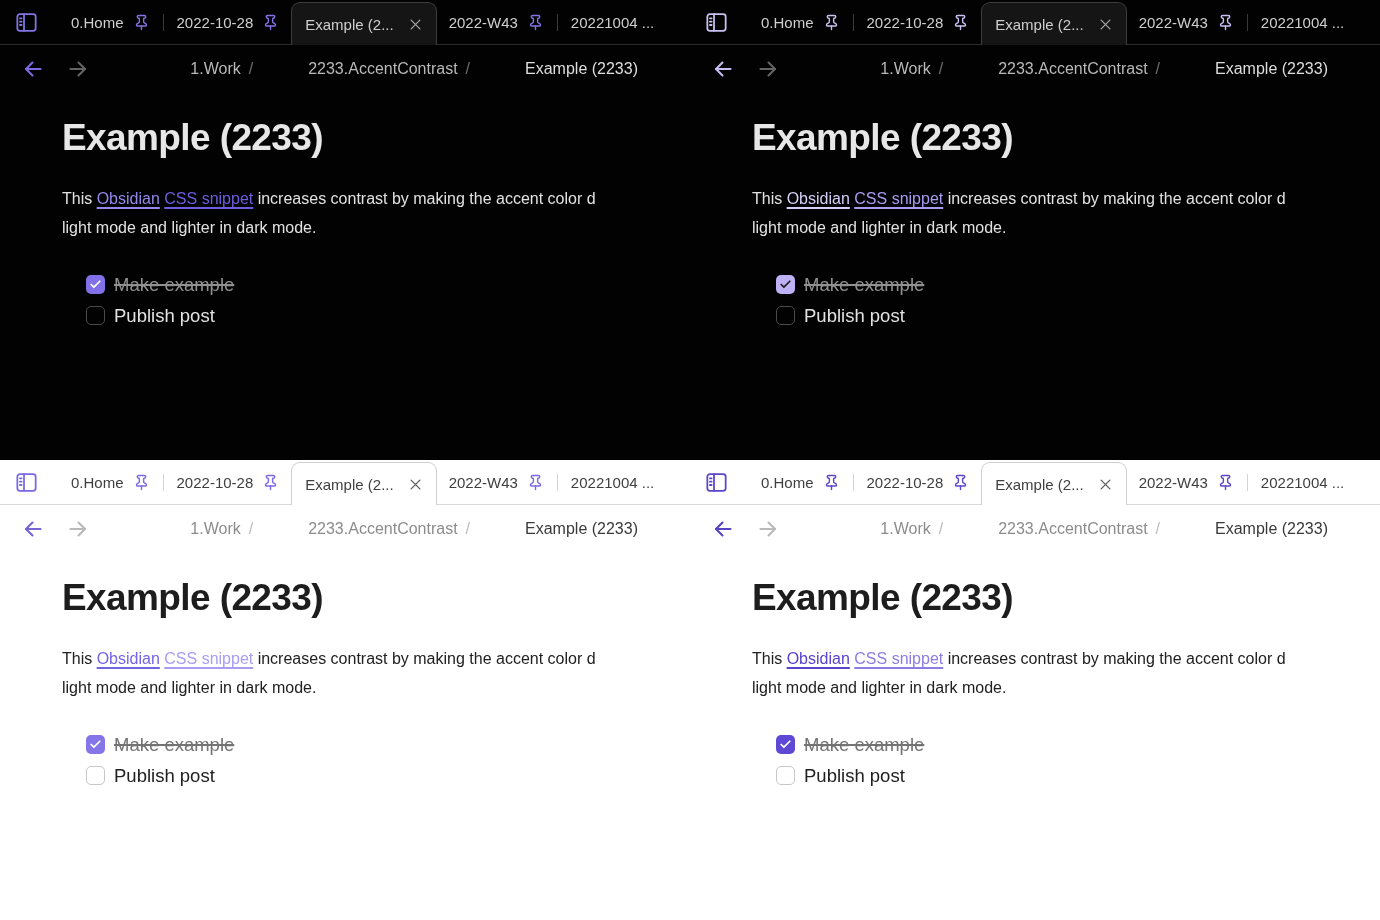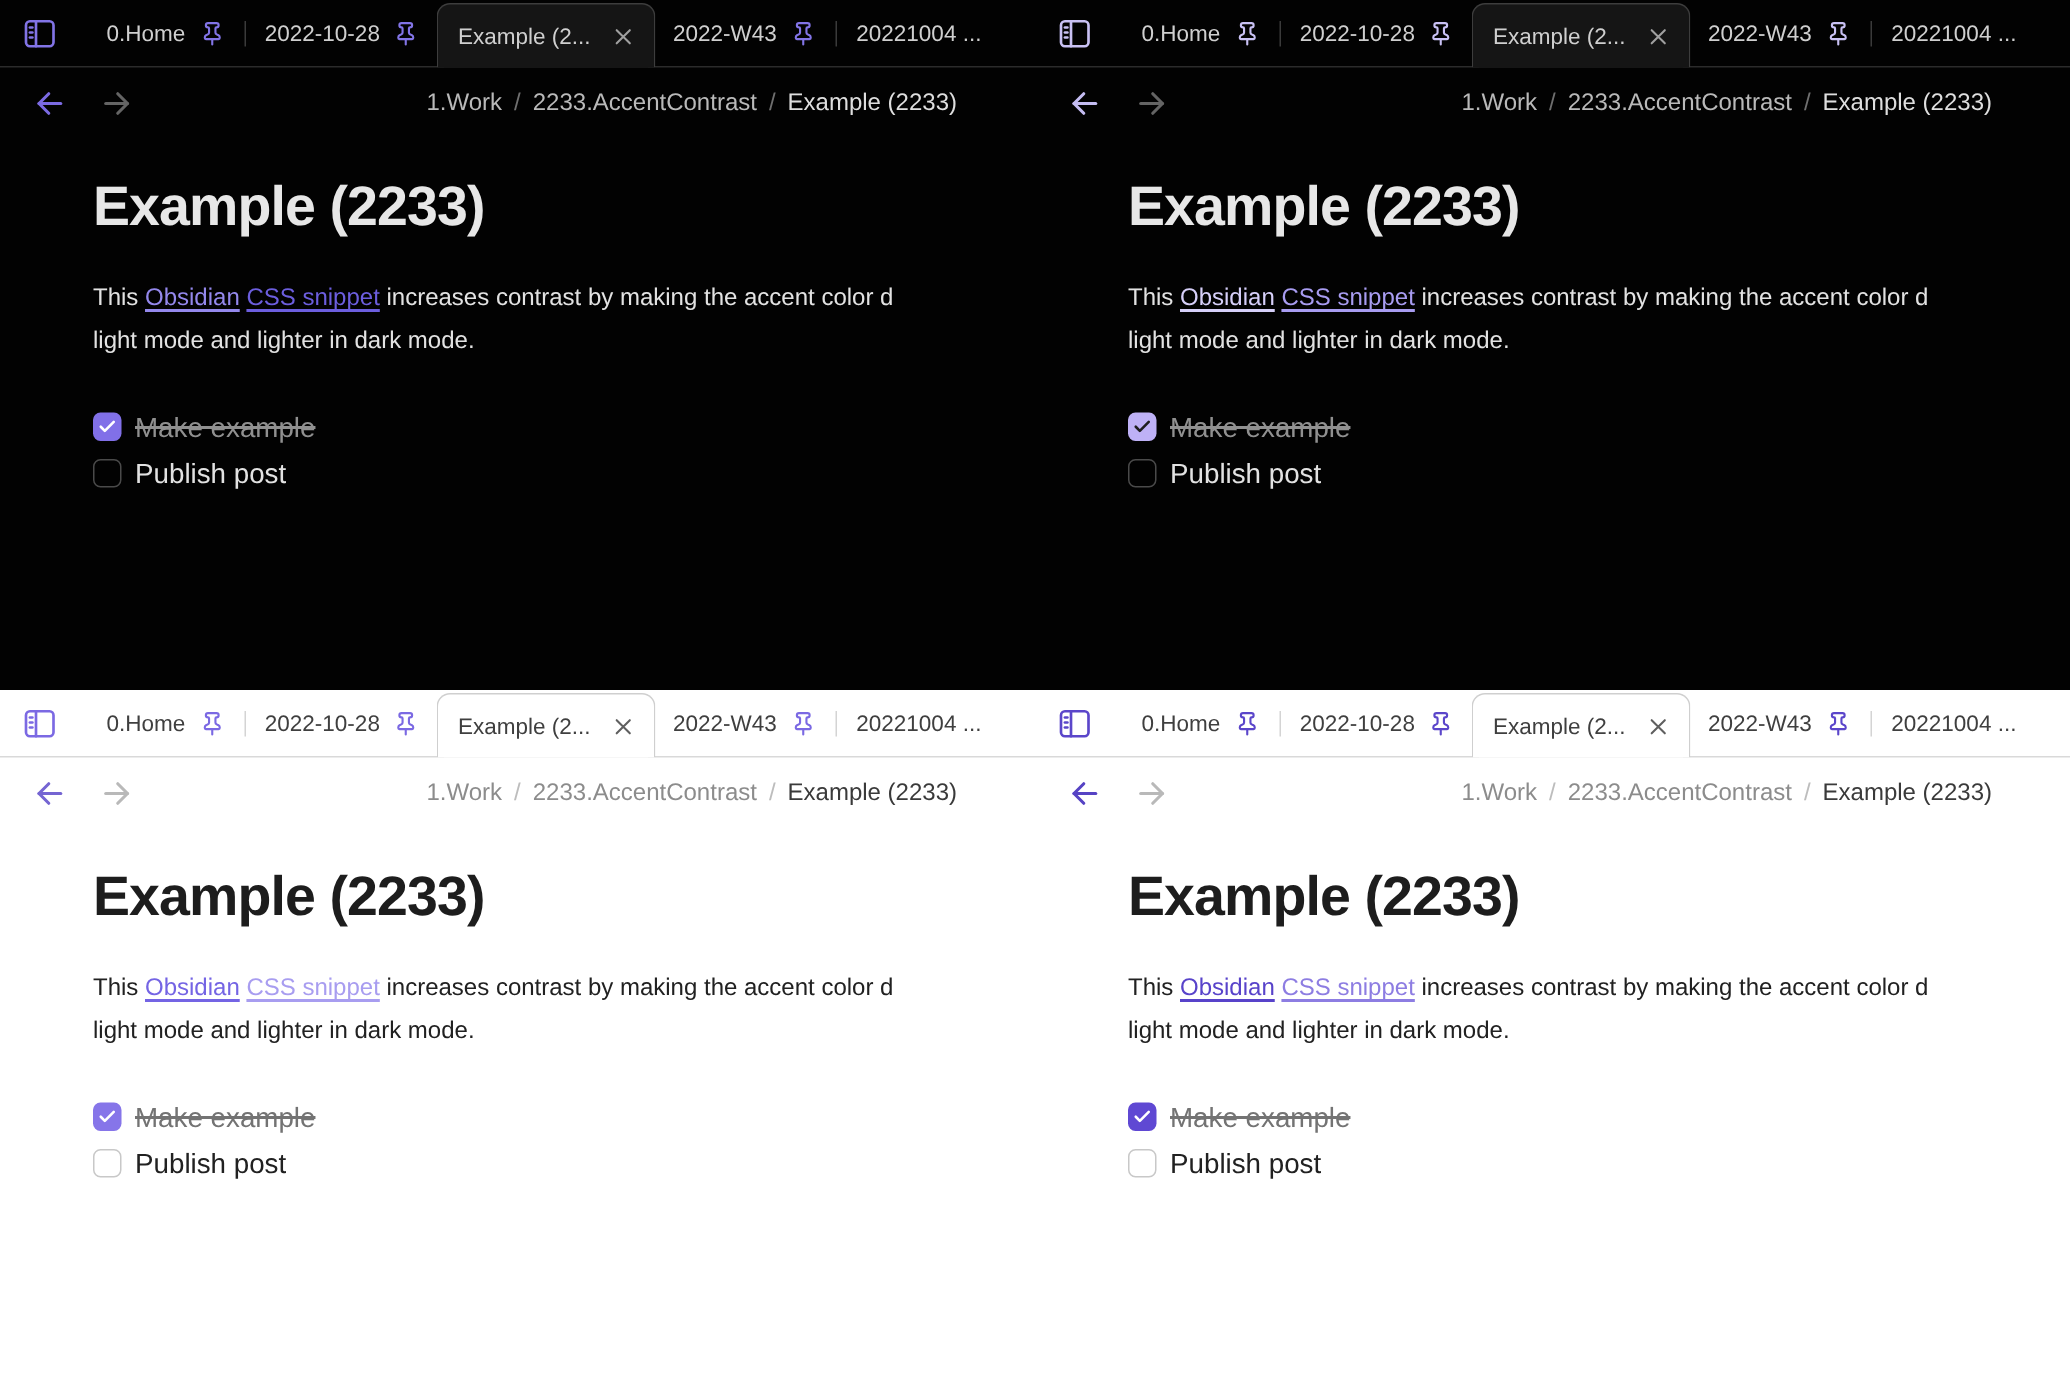--- a/index.html
+++ b/index.html
@@ -15,33 +15,33 @@
   .tab{display:flex;align-items:center;padding:0 12px;font-size:15px;color:var(--tabtext);white-space:nowrap;z-index:1;cursor:pointer;}
   .tab .pin{margin-left:9px;display:flex;align-items:center;}
   .tab.active{margin-top:2px;background:var(--tabbg);border:1px solid var(--tabborder);border-bottom:none;border-radius:9px 9px 0 0;padding:0 13px;z-index:2;}
   .tab.active .close{margin-left:14px;display:flex;align-items:center;cursor:pointer;}
   .tab-divider{width:1px;height:17px;background:var(--divider);align-self:center;margin:0 1px;}
 
   
   .navrow{height:47px;display:flex;align-items:center;padding-left:21px;}
   .navbtn{display:flex;align-items:center;margin-right:21px;cursor:pointer;}
   .breadcrumb{margin-left:auto;padding-right:52px;font-size:16px;white-space:nowrap;display:flex;align-items:center;}
-  .crumb{color:var(--crumb);cursor:pointer;}
+  .crumb{color:var(--crumb);cursor:pointer;margin-left:47px;}
   .crumb.current{color:var(--crumbcur);}
   .crumb-sep{color:var(--crumbsep);margin:0 8px;}
 
   
   .content{padding:0 0 0 62px;}
   .note-title{margin:25px 0 0 0;font-size:37px;font-weight:700;letter-spacing:-0.6px;color:var(--heading);}
   .note-p{margin:25px 0 0 0;font-size:16px;line-height:29px;color:var(--text);}
   .p-line{white-space:nowrap;overflow:hidden;display:block;}
   a.int-link{color:var(--link-int);text-decoration:underline;text-underline-offset:3px;text-decoration-thickness:1.5px;cursor:pointer;}
   a.ext-link{color:var(--link-ext);text-decoration:underline;text-underline-offset:3px;text-decoration-thickness:1.5px;cursor:pointer;}
   .task-list{margin-top:27px;}
-  .task{display:flex;align-items:center;height:31px;}
+  .task{display:flex;align-items:center;height:31px;margin-left:24px;}
   .checkbox{width:19px;height:19px;box-sizing:border-box;border-radius:5px;flex:0 0 auto;display:flex;align-items:center;justify-content:center;cursor:pointer;}
   .checkbox.unchecked{border:1.5px solid var(--uncheck);background:transparent;}
   .checkbox.checked{background:var(--cb);}
   .task-text{font-size:18.5px;color:var(--text);display:inline;}
   .task-text .gap{display:inline-block;width:9px;}
   .task-text.done{color:var(--muted);text-decoration:line-through;text-decoration-color:var(--muted);text-decoration-thickness:1.5px;}
   svg{display:block;}
 </style>
 </head>
 <body>

